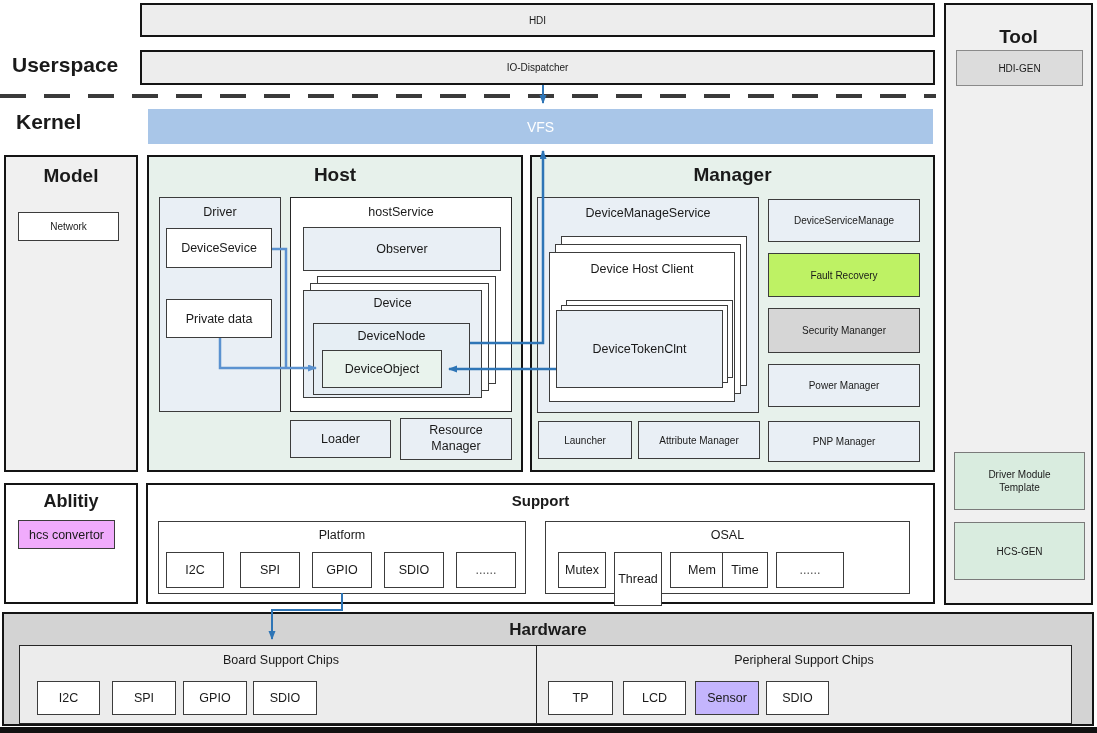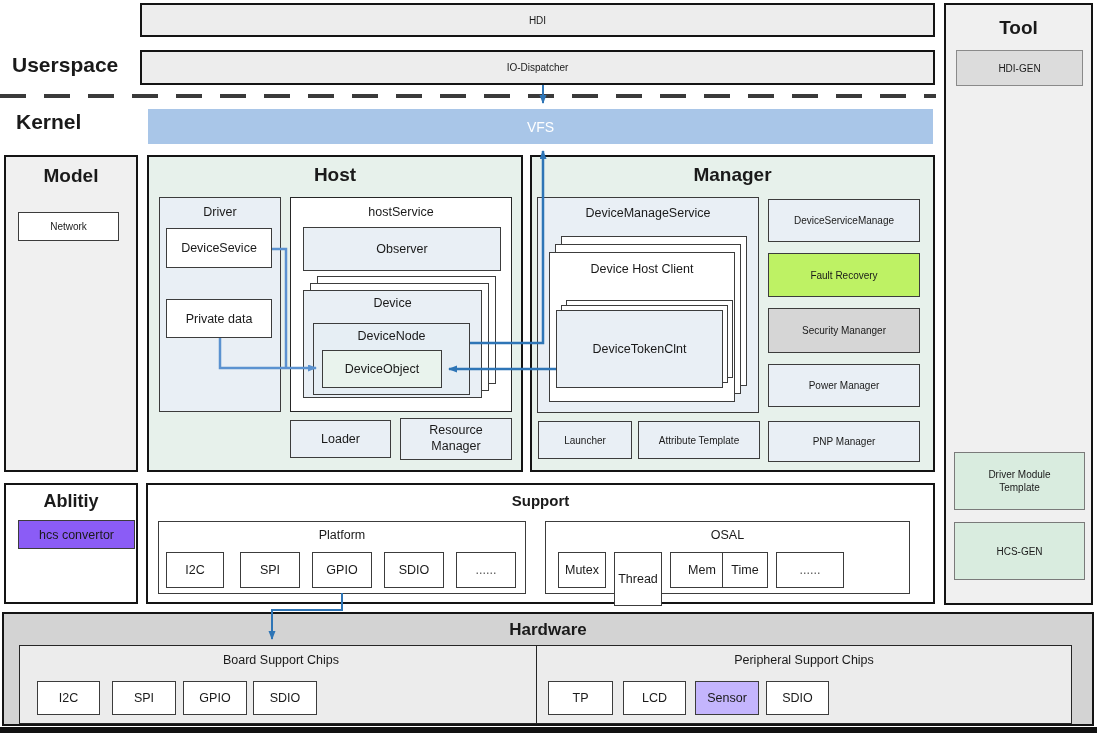--- a/index.html
+++ b/index.html
@@ -114,43 +114,43 @@
       <span>Security Mananger</span>
     </div>
   <div class="abs b1 center lbl" style="left:768px;top:364px;width:152px;height:43px;background:#e9eff5;">
       <span>Power Manager</span>
     </div>
 
   <div class="abs b1 center lbl" style="left:538px;top:421px;width:94px;height:38px;background:#e9eff5;">
       <span>Launcher</span>
     </div>
   <div class="abs b1 center lbl" style="left:638px;top:421px;width:122px;height:38px;background:#e9eff5;">
-      <span>Attribute Template</span>
+      <span>Attribute Manager</span>
     </div>
   <div class="abs b1 center lbl" style="left:768px;top:421px;width:152px;height:41px;background:#e9eff5;">
       <span>PNP Manager</span>
     </div>
 
   <div class="abs b2" style="left:944px;top:3px;width:149px;height:602px;background:#f0f0f0;">
-    <div class="ttl big" style="top:12px;text-align:center;">Tool</div>
+    <div class="ttl big" style="top:21px;text-align:center;">Tool</div>
   </div>
   <div class="abs center lbl" style="left:956px;top:50px;width:127px;height:36px;background:#dcdcdc;border:1px solid #8a8a8a;">
       <span>HDI-GEN</span>
     </div>
   <div class="abs center lbl" style="left:954px;top:452px;width:131px;height:58px;background:#d9ecdf;border:1px solid #7a7a7a;line-height:1.35;">
       <span style="width:95px;">Driver Module Template</span>
     </div>
   <div class="abs center lbl" style="left:954px;top:522px;width:131px;height:58px;background:#d9ecdf;border:1px solid #7a7a7a;">
       <span>HCS-GEN</span>
     </div>
 
   <div class="abs b2" style="left:4px;top:483px;width:134px;height:121px;background:#fff;">
     <div class="ttl" style="top:6px;font-size:18px;">Ablitiy</div>
   </div>
-  <div class="abs b1 center sm" style="left:18px;top:520px;width:117px;height:29px;background:#8b5cf6;">
+  <div class="abs b1 center sm" style="left:18px;top:520px;width:97px;height:29px;background:#f0abfc;">
       <span>hcs convertor</span>
     </div>
 
   <div class="abs b2" style="left:146px;top:483px;width:789px;height:121px;background:#fff;">
     <div class="ttl" style="top:7px;font-size:15px;">Support</div>
   </div>
   <div class="abs b1" style="left:158px;top:521px;width:368px;height:73px;background:#fff;">
     <div class="ttl sm" style="top:6px;font-weight:normal;">Platform</div>
   </div>
   <div class="abs b1 center sm" style="left:166px;top:552px;width:58px;height:36px;background:#fff;">

